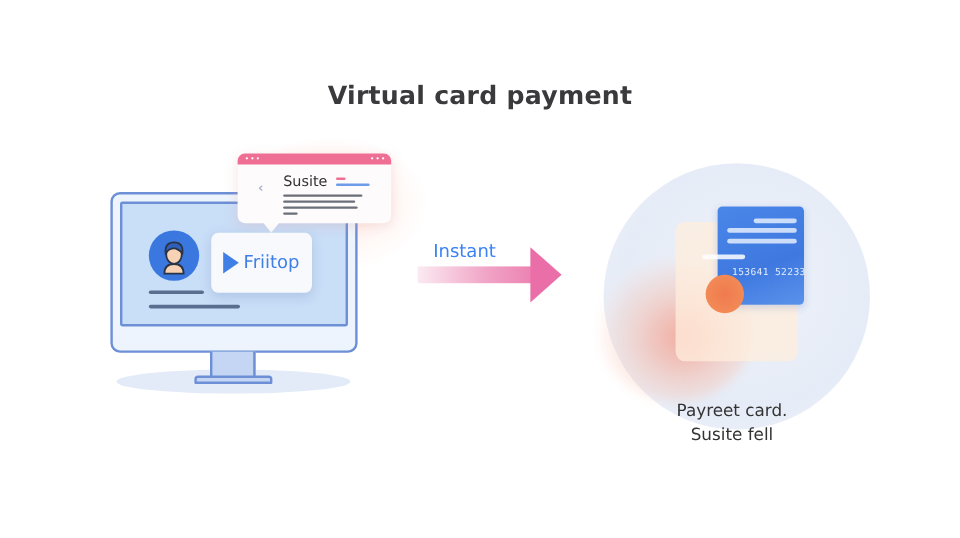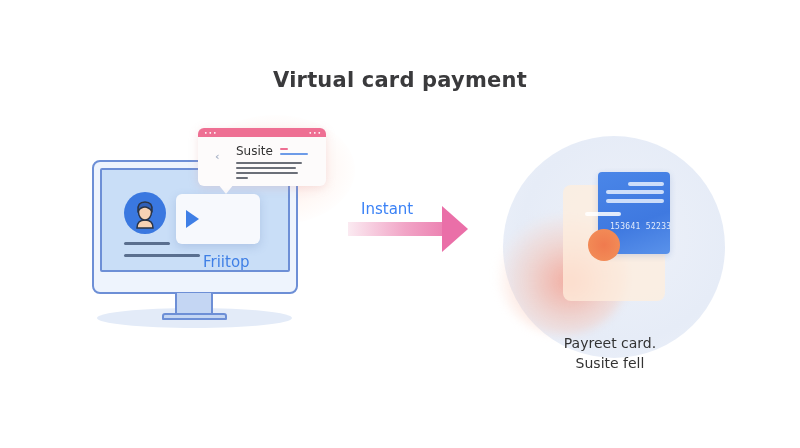--- a/index.html
+++ b/index.html
@@ -66,21 +66,21 @@
     .frii-card {
       position: absolute; left: 176px; top: 194px; width: 84px; height: 50px;
       background: #f7f9fd; border-radius: 6px;
       box-shadow: 0 3px 10px rgba(80,110,170,0.22);
     }
     .frii-play {
       position: absolute; left: 10px; top: 16px; width: 0; height: 0;
       border-top: 9px solid transparent; border-bottom: 9px solid transparent;
       border-left: 13px solid #3f7fe6;
     }
-    .frii-label { position: absolute; left: 27px; top: 15px; font-size: 15px; color: #3f7fe6; margin-top: 44px; }
+    .frii-label { position: absolute; left: 27px; top: 15px; font-size: 15px; color: #3f7fe6; }
 
     
     .instant { position: absolute; left: 361px; top: 200px; font-size: 15px; color: #3b82f6; }
     .arrow-shaft {
       position: absolute; left: 348px; top: 222px; width: 96px; height: 14px;
       background: linear-gradient(90deg, rgba(248,220,232,0.6) 0%, #f1a4c6 60%, #ec82b2 100%);
     }
     .arrow-head {
       position: absolute; left: 442px; top: 206px; width: 0; height: 0;
       border-top: 23px solid transparent; border-bottom: 23px solid transparent;

